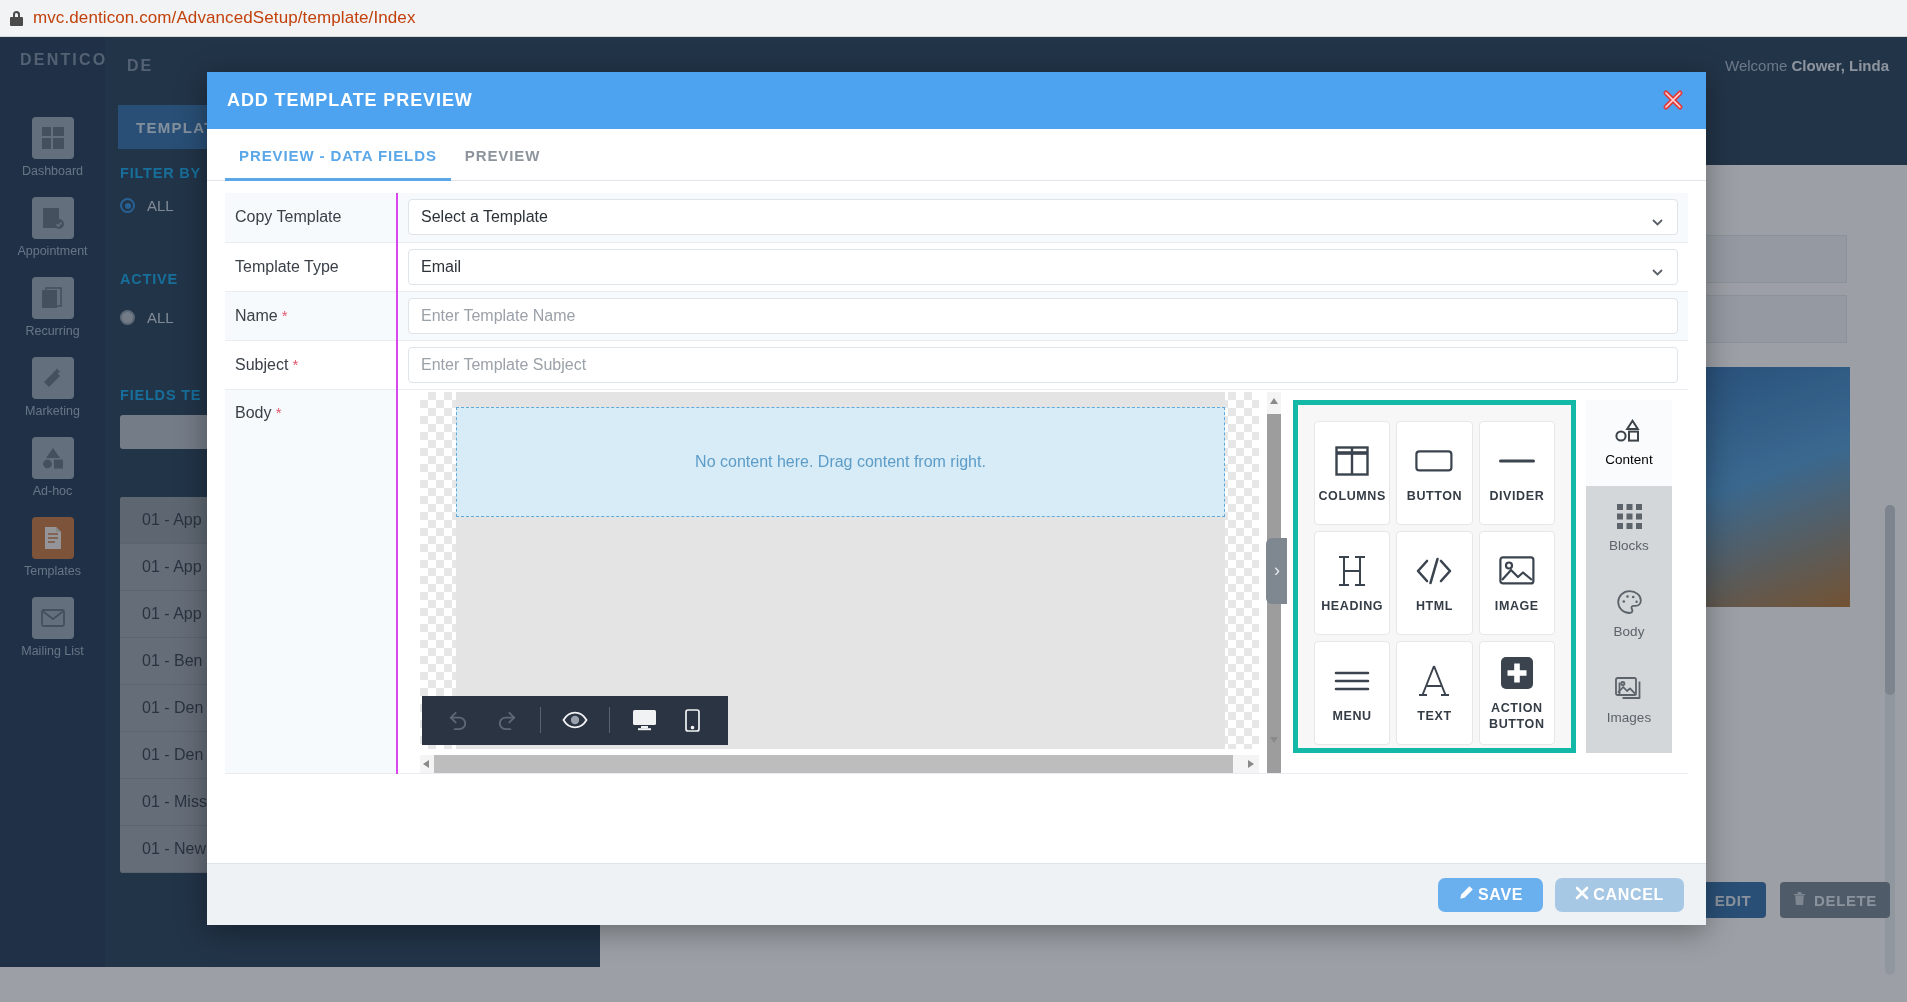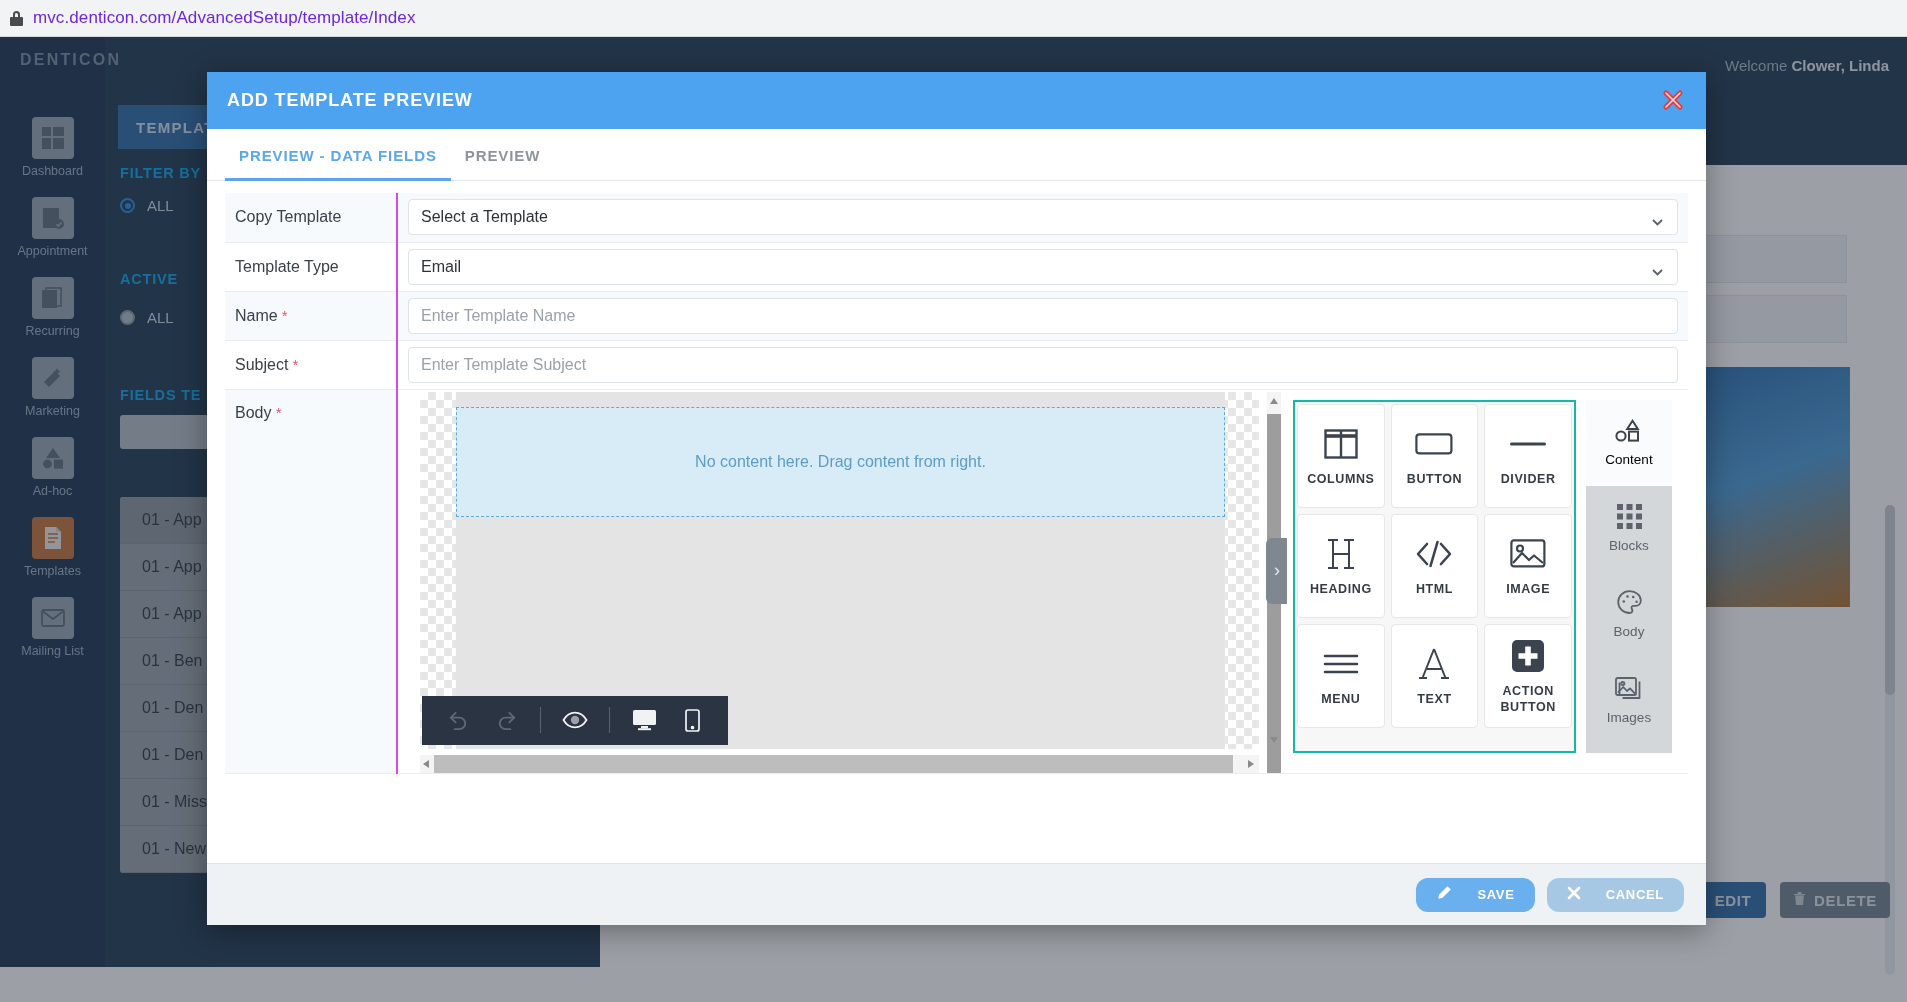--- a/index.html
+++ b/index.html
@@ -12,21 +12,21 @@
 
   
   .urlbar {
     position: absolute; left: 0; top: 0; width: 1907px; height: 37px;
     background: #f1f3f4; border-bottom: 1px solid #d6d8da;
     display: flex; align-items: center; padding-left: 10px; gap: 10px;
   }
   .lock-icon { width: 13px; height: 15px; position: relative; flex: none; }
   .lock-icon .body { position: absolute; left: 0; bottom: 0; width: 13px; height: 9px; background: #4a4a4a; border-radius: 1px; }
   .lock-icon .shackle { position: absolute; left: 3px; top: 0; width: 7px; height: 7px; border: 2px solid #4a4a4a; border-bottom: none; border-radius: 4px 4px 0 0; }
-  .url-text { font-size: 17px; color: #6d28d9; letter-spacing: .1px; }
+  .url-text { font-size: 17px; color: #c2410c; letter-spacing: .1px; }
 
   
   .app { position: absolute; left: 0; top: 37px; width: 1907px; height: 965px; background: #ffffff; }
   .app-shell { position: absolute; left: 0; top: 0; width: 1907px; height: 930px; background: #223b55; }
 
   .sidebar {
     position: absolute; left: 0; top: 0; width: 105px; height: 930px;
     background: #1e3450;
   }
   .brand {
@@ -159,21 +159,21 @@
 
   .collapse-handle {
     position: absolute; right: -1px; top: 148px; width: 22px; height: 66px;
     background: #7f8791; border-radius: 6px 0 0 6px; display: flex; align-items: center; justify-content: center;
     color: #e7eaee; font-size: 18px; cursor: pointer;
   }
 
   
   .palette-outer {
     position: relative; flex: none; width: 283px; margin: 10px 0 20px 6px;
-    border: 2px solid #14b8a6; background: #f7f7f7; padding: 2px;
+    border: 5px solid #14b8a6; background: #f7f7f7; padding: 16px;
   }
   .palette-grid { display: grid; grid-template-columns: repeat(3,1fr); gap: 6px; }
   .pal-cell {
     background: #fff; border: 1px solid #e7e7e7; border-radius: 4px; height: 104px;
     display: flex; flex-direction: column; align-items: center; justify-content: center; gap: 8px;
     cursor: pointer;
   }
   .pal-cell .glyph { height: 40px; display: flex; align-items: center; justify-content: center; color: #3b444e; }
   .pal-cell .plabel { font-size: 12.5px; font-weight: 700; letter-spacing: .6px; color: #343c45; text-align: center; line-height: 1.25; }
 
@@ -182,22 +182,22 @@
     height: 86px; display: flex; flex-direction: column; align-items: center; justify-content: center; gap: 6px;
     color: #5c636a; font-size: 13.5px; cursor: pointer;
   }
   .rail-item.active { background: #fafbfc; color: #000000; text-align: center; }
 
   .modal-foot {
     flex: none; height: 62px; background: #eef2f5; border-top: 1px solid #dfe4e9;
     display: flex; align-items: center; justify-content: flex-end; gap: 12px; padding-right: 22px;
   }
   .mbtn {
-    height: 34px; padding: 0 20px; border-radius: 12px; display: flex; align-items: center; gap: 25px;
-    color: #fff; font-size: 13px; font-weight: 700; letter-spacing: .7px; cursor: pointer; border: none;
+    height: 34px; padding: 0 20px; border-radius: 7px; display: flex; align-items: center; gap: 4px;
+    color: #fff; font-size: 16px; font-weight: 700; letter-spacing: .7px; cursor: pointer; border: none;
   }
   .mbtn.save { background: #6ab0ef; }
   .mbtn.cancel { background: #a6c8e4; }
 </style>
 </head>
 <body>
 
 <div id="root">
 
   <div class="urlbar">
@@ -285,20 +285,23 @@
           <div class="nav-icon">
             <svg width="26" height="22" viewBox="0 0 26 22" fill="none" stroke="#5f6d7d" stroke-width="1.8">
                 <rect x="2" y="3" width="22" height="16" rx="1.5"></rect>
                 <path d="M2.8 4.2L13 12 23.2 4.2"></path>
               </svg>
           </div>
           <div>Mailing List</div>
         </div>
       </div>
 
+      <div class="topbar">
+        <span class="topbar-brandword">DE</span>
+      </div>
       <div class="welcome">
         <span>Welcome </span><b>Clower, Linda</b>
       </div>
 
       <div class="panel-tab">TEMPLATES</div>
       <div class="panel-label" style="left:120px; top:128px">FILTER BY</div>
       <div class="radio-row" style="left:120px; top:160px">
         <span class="radio blue"></span>
         <span>ALL</span>
       </div>

